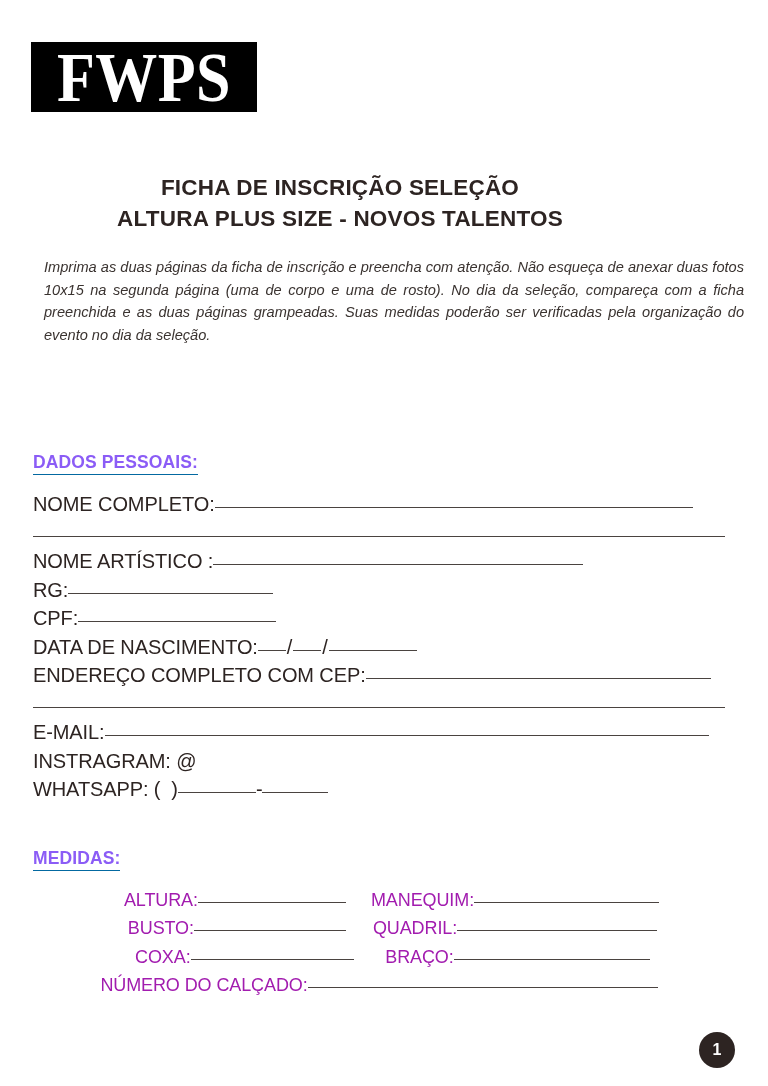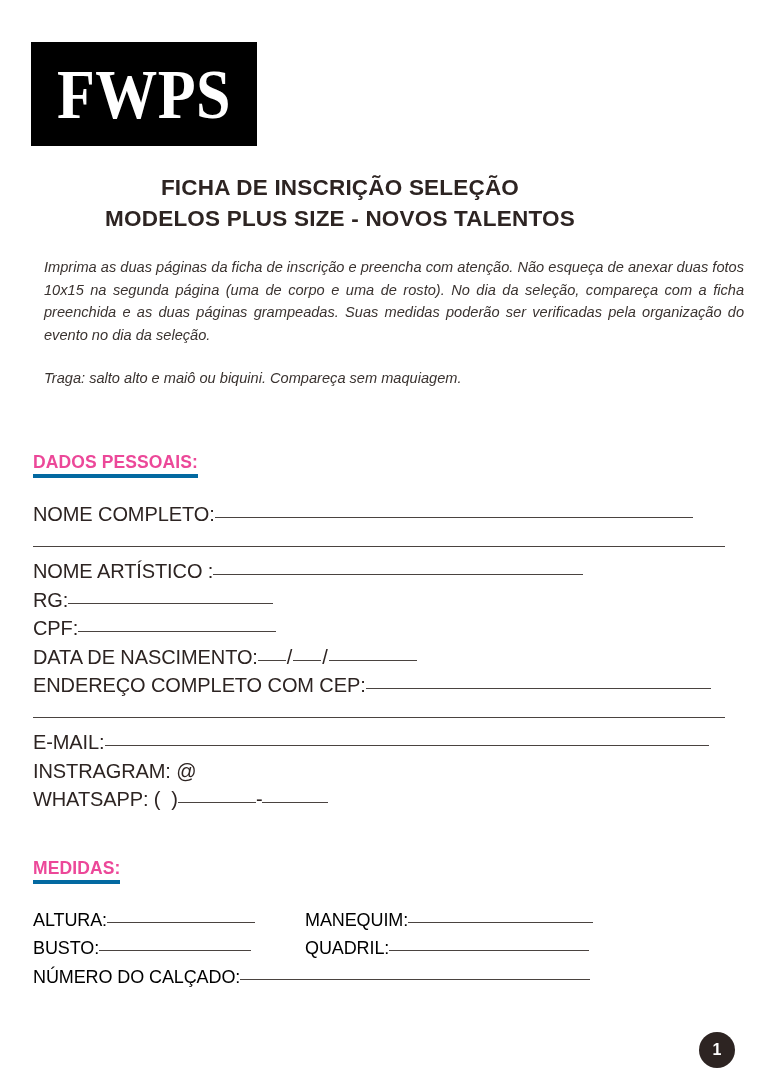--- a/index.html
+++ b/index.html
@@ -23,21 +23,21 @@
     height: 1086px;
     padding: 0;
   }
 
   
   .logo-box {
     position: absolute;
     left: 31px;
     top: 42px;
     width: 226px;
-    height: 104px;
+    height: 70px;
     background: #000000;
     display: flex;
     align-items: center;
     justify-content: center;
   }
   .logo-text {
     font-family: "Liberation Serif", serif;
     color: #ffffff;
     font-size: 62px;
     font-weight: 700;
@@ -86,25 +86,25 @@
     position: absolute;
     left: 33px;
     top: 452px;
     width: 692px;
   }
 
   .section-head {
     font-size: 17.5px;
     font-weight: 700;
     letter-spacing: 0.1px;
-    color: #ec4899;
-    display: inline-block;
-    border-bottom: 4px solid #0369a1;
+    color: #8b5cf6;
+    display: inline-block;
+    border-bottom: 1px solid #0369a1;
     padding-bottom: 1px;
-    margin-bottom: 22px;
+    margin-bottom: 15px;
   }
 
   .field-row {
     font-size: 20px;
     line-height: 28.5px;
     color: #2d2422;
     white-space: nowrap;
     letter-spacing: -0.1px;
   }
 
@@ -132,23 +132,24 @@
   .rule.w-tel1     { width: 78px; }
   .rule.w-tel2     { width: 66px; }
 
   .slash { padding: 0 1px; }
   .dash  { padding: 0 0px; }
 
   
   .measure-row {
     font-size: 18px;
     line-height: 28.5px;
-    color: #000000;
+    color: #a21caf;
     white-space: nowrap;
     letter-spacing: -0.1px;
+    text-align: center;
   }
   .col-a {
     display: inline-block;
     width: 272px;
   }
   .col-b {
     display: inline-block;
   }
   .rule.m-altura   { width: 148px; }
   .rule.m-manequim { width: 185px; }
@@ -185,26 +186,25 @@
 <body>
 
 <div class="page">
 
   <div class="logo-box">
     <span class="logo-text">FWPS</span>
   </div>
 
   <div class="title-block">
     <div class="title-line">FICHA DE INSCRIÇÃO SELEÇÃO</div>
-    <div class="title-line">MODELOS PLUS SIZE - NOVOS TALENTOS</div>
+    <div class="title-line">ALTURA PLUS SIZE - NOVOS TALENTOS</div>
   </div>
 
   <div class="intro">
     <p>Imprima as duas páginas da ficha de inscrição e preencha com atenção. Não esqueça de anexar duas fotos 10x15 na segunda página (uma de corpo e uma de rosto). No dia da seleção, compareça com a ficha preenchida e as duas páginas grampeadas. Suas medidas poderão ser verificadas pela organização do evento no dia da seleção.</p>
-    <p class="second">Traga: salto alto e maiô ou biquini. Compareça sem maquiagem.</p>
   </div>
 
   <div class="form-area">
 
     <div class="section-head">DADOS PESSOAIS:</div>
 
     <div class="field-row">
       <span class="lbl">NOME COMPLETO:</span><span class="rule w-fill"></span>
     </div>
     <div class="field-row">
@@ -253,20 +253,23 @@
 
     <div class="measure-row">
       <span class="col-a"><span class="lbl">ALTURA:</span><span class="rule m-altura"></span></span><span class="col-b"><span class="lbl">MANEQUIM:</span><span class="rule m-manequim"></span></span>
     </div>
 
     <div class="measure-row">
       <span class="col-a"><span class="lbl">BUSTO:</span><span class="rule m-busto"></span></span><span class="col-b"><span class="lbl">QUADRIL:</span><span class="rule m-quadril"></span></span>
     </div>
 
 
+    <div class="measure-row">
+      <span class="col-a"><span class="lbl">COXA:</span><span class="rule m-coxa"></span></span><span class="col-b">&nbsp;<span class="lbl">BRAÇO:</span><span class="rule m-braco"></span></span>
+    </div>
 
     <div class="measure-row">
       <span class="lbl">NÚMERO DO CALÇADO:</span><span class="rule m-calcado"></span>
     </div>
 
   </div>
 
   <div class="page-badge">
     <span>1</span>
   </div>

